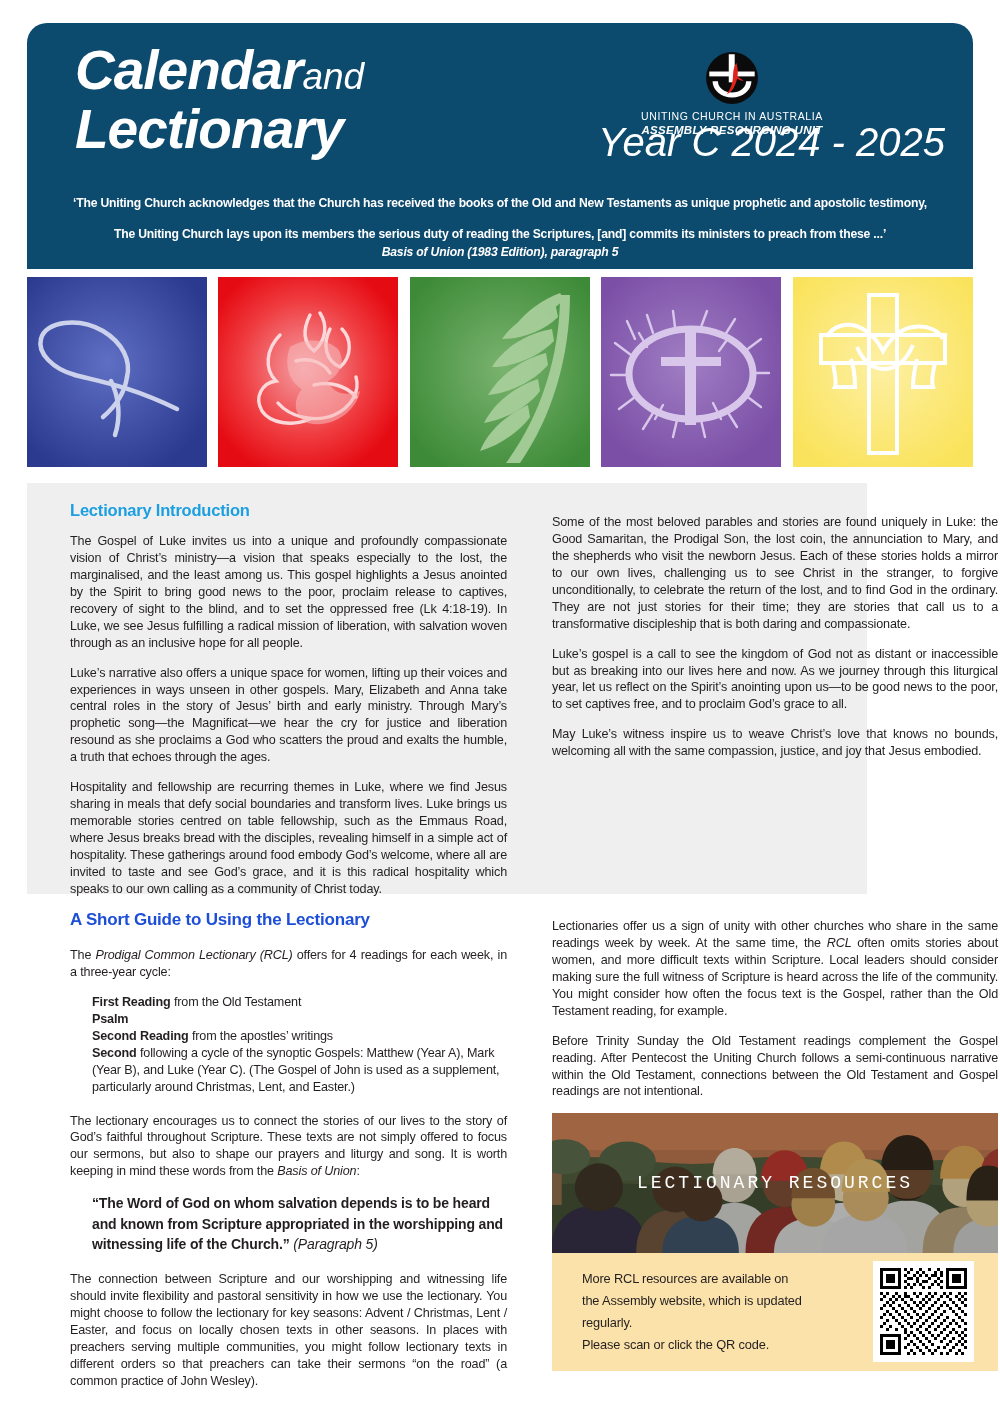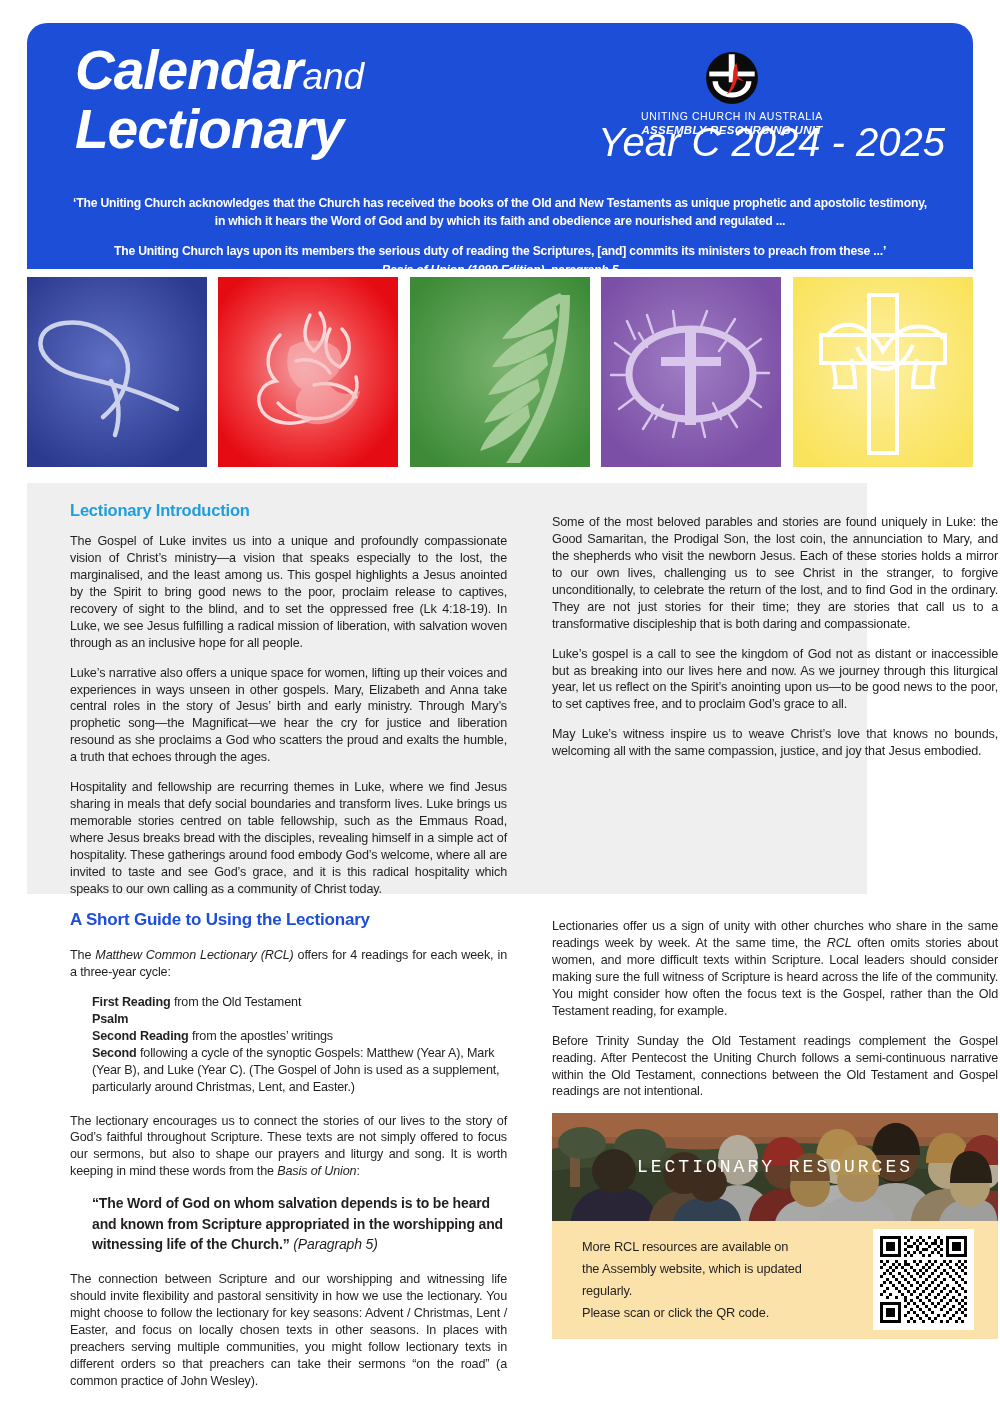--- a/index.html
+++ b/index.html
@@ -10,21 +10,21 @@
     font-family: "Liberation Sans", sans-serif;
     color: #231f20;
     position: relative;
     overflow: hidden;
   }
 
   
   .header {
     position: absolute; left: 27px; top: 23px;
     width: 946px; height: 246px;
-    background: #1d4ed8;
+    background: #0c4a6e;
     border-radius: 20px 20px 0 0;
   }
   .title-block { position: absolute; left: 48px; top: 20px; }
   .title-line1, .title-line2 {
     color: #ffffff; line-height: 1.0;
     font-weight: bold; font-style: italic;
     letter-spacing: -1px;
   }
   .title-line1 { font-size: 55px; }
   .title-line2 { font-size: 55px; margin-top: 4px; }
@@ -118,21 +118,21 @@
   .readings b { font-weight: bold; }
 
   .blockquote {
     margin: 0 0 0 22px; font-size: 14px; line-height: 1.45;
     font-weight: bold; letter-spacing: -0.15px;
   }
   .blockquote .para { font-weight: normal; font-style: italic; }
 
   
   .res-img {
-    position: relative; width: 446px; height: 108px; overflow: hidden;
+    position: relative; width: 446px; height: 140px; overflow: hidden;
     margin-top: 8px;
   }
   .res-img svg { display: block; width: 100%; height: 100%; }
   .res-caption {
     position: absolute; left: 0; right: 0; top: 50%;
     transform: translateY(-50%);
     text-align: center; color: #ffffff;
     font-family: "Liberation Mono", "DejaVu Sans Mono", monospace;
     font-size: 18px; letter-spacing: 3px;
   }
@@ -172,24 +172,23 @@
       <path d="M52 44 C58 46 66 50 72 56 C62 54 56 50 52 46 Z" fill="#e2231a"></path>
     </svg>
     <div class="logo-name">UNITING CHURCH IN AUSTRALIA</div>
     <div class="logo-unit">ASSEMBLY RESOURCING UNIT</div>
   </div>
 
   <div class="year-block">Year C  2024 - 2025</div>
 
   <div class="quote-block">
     <div class="quote-line">‘The Uniting Church acknowledges that the Church has received the books of the Old and New Testaments as unique prophetic and apostolic testimony,</div>
-    <div class="quote-line">in which it hears the Word of God and by which its faith and obedience are nourished and regulated ...</div>
     <div class="quote-gap"></div>
     <div class="quote-line">The Uniting Church lays upon its members the serious duty of reading the Scriptures, [and] commits its ministers to preach from these ...’</div>
-    <div class="quote-source">Basis of Union (1988 Edition), paragraph 5</div>
+    <div class="quote-source">Basis of Union (1983 Edition), paragraph 5</div>
   </div>
 </div>
 
 <div class="strip">
 
   <div class="panel">
     <svg viewBox="0 0 180 190">
       <defs>
         <radialGradient id="gBlue" cx="45%" cy="45%" r="62%">
           <stop offset="0%" stop-color="#5f6fc4"></stop>
@@ -324,21 +323,21 @@
     <p class="body">Luke’s gospel is a call to see the kingdom of God not as distant or inaccessible but as breaking into our lives here and now. As we journey through this liturgical year, let us reflect on the Spirit’s anointing upon us—to be good news to the poor, to set captives free, and to proclaim God’s grace to all.</p>
     <p class="body">May Luke’s witness inspire us to weave Christ’s love that knows no bounds, welcoming all with the same compassion, justice, and joy that Jesus embodied.</p>
   </div>
 </div>
 
 <div class="lower">
 
   <div class="col-left">
     <div class="guide-head">A Short Guide to Using the Lectionary</div>
 
-    <p class="body"><span>The </span><i>Matthew Common Lectionary (RCL)</i><span> offers for 4 readings for each week, in a three-year cycle:</span></p>
+    <p class="body"><span>The </span><i>Prodigal Common Lectionary (RCL)</i><span> offers for 4 readings for each week, in a three-year cycle:</span></p>
 
     <div class="readings">
       <div class="r-line"><b>First Reading</b><span> from the Old Testament</span></div>
       <div class="r-line"><b>Psalm</b><span></span></div>
       <div class="r-line"><b>Second Reading</b><span> from the apostles’ writings</span></div>
       <div class="r-line"><b>Second</b><span> following a cycle of the synoptic Gospels: Matthew (Year A), Mark (Year B), and Luke (Year C). (The Gospel of John is used as a supplement, particularly around Christmas, Lent, and Easter.)</span></div>
     </div>
 
     <div style="height:17px"></div>
 

